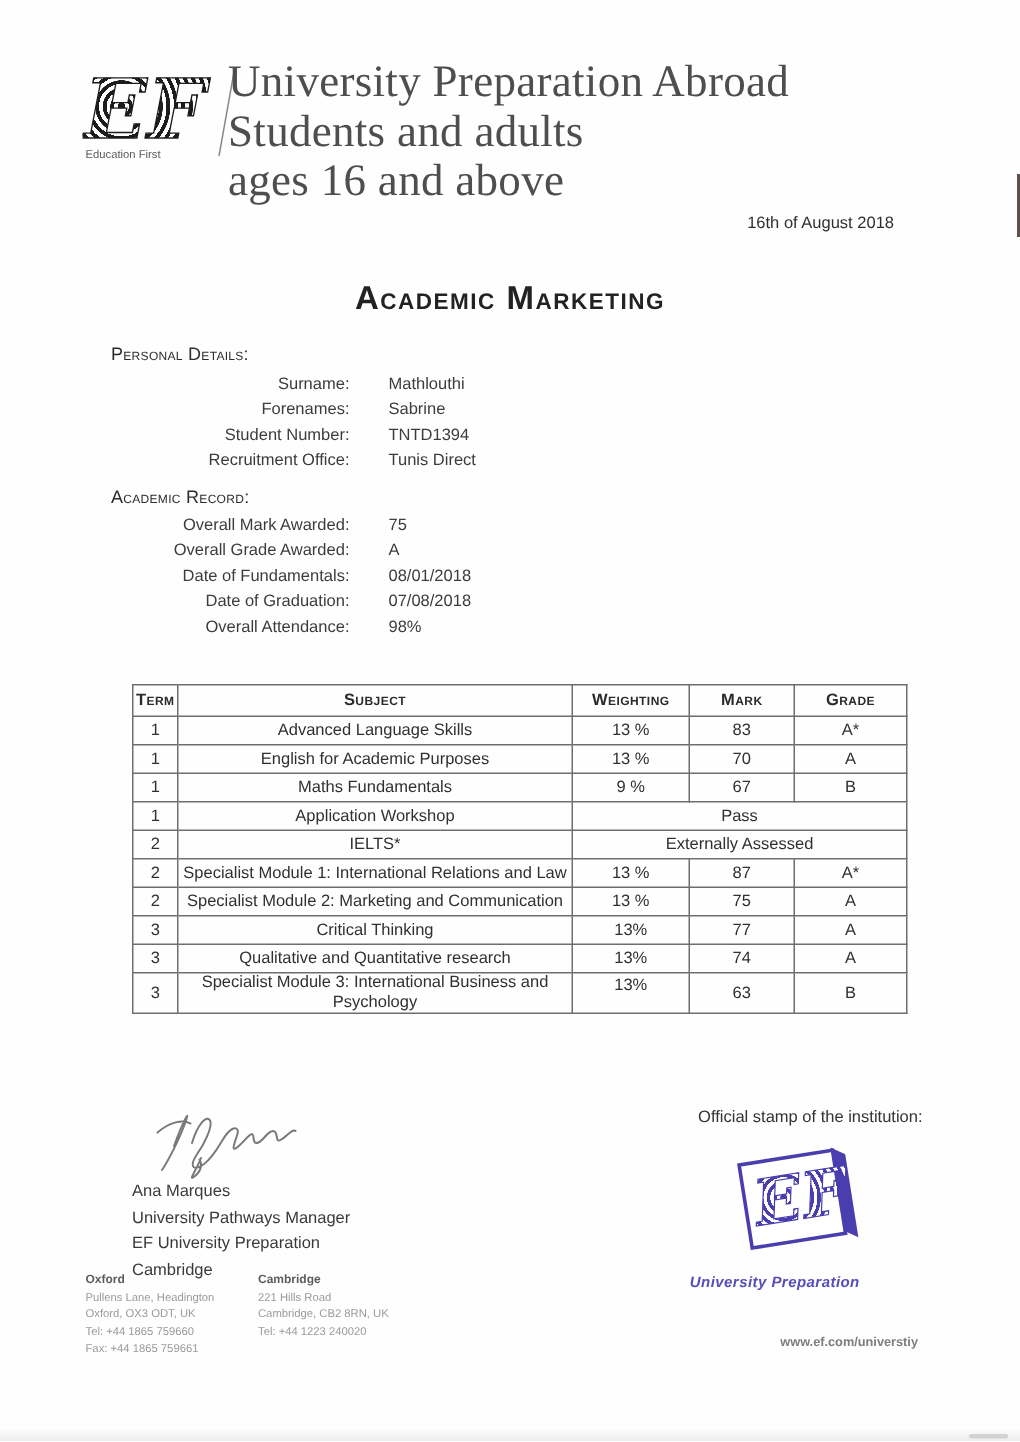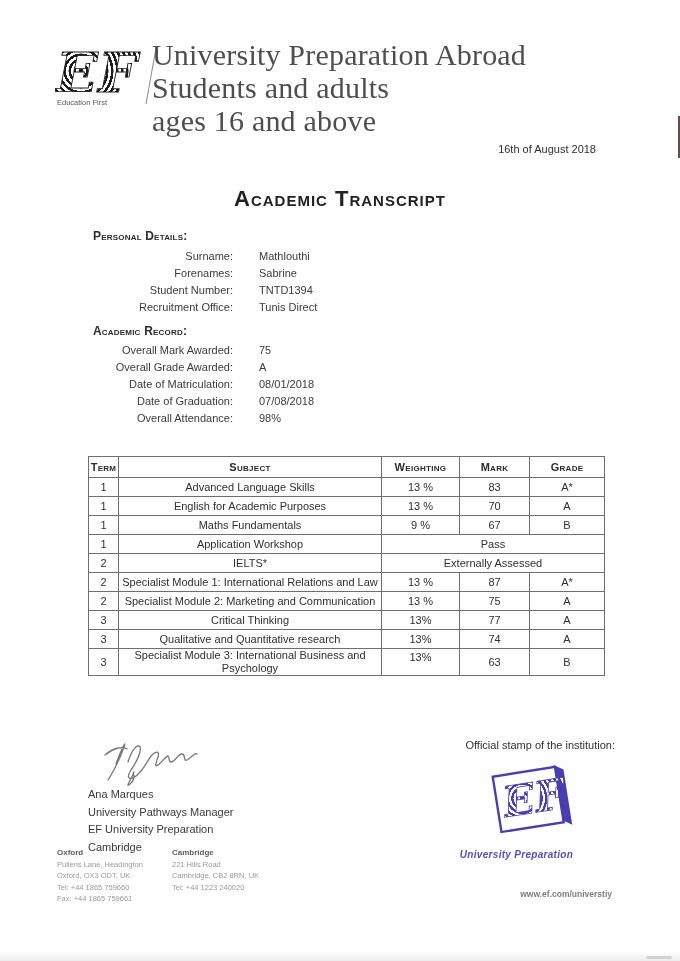--- a/index.html
+++ b/index.html
@@ -17,21 +17,21 @@
   }
   .doc-date{position:absolute;right:84px;top:143px;font-size:11px;color:#2f2f2f;}
   .edge-artifact{position:absolute;right:0;top:116px;width:2px;height:42px;background:#43322e;opacity:.85;}
   
   .doc-title{
     position:absolute;left:0;top:186px;width:100%;text-align:center;
     font-variant:small-caps;font-weight:700;font-size:22px;letter-spacing:1px;color:#222;
   }
   
   .sec-head{
-    position:absolute;left:93px;font-variant:small-caps;font-weight:700;
+    position:absolute;left:74px;font-variant:small-caps;font-weight:400;
     font-size:12px;color:#2c2c2c;letter-spacing:.2px;
   }
   .kv-block{position:absolute;left:88px;font-size:11px;color:#3c3c3c;}
   .kv-row{display:flex;height:17px;align-items:flex-end;}
   .kv-label{width:145px;text-align:right;}
   .kv-value{margin-left:26px;white-space:nowrap;}
   
   table.results{
     position:absolute;left:88px;top:456px;width:516px;
     border-collapse:collapse;font-size:11px;color:#303030;table-layout:fixed;
@@ -93,21 +93,21 @@
 
   <div class="hdr-title">
     <div>University Preparation Abroad</div>
     <div>Students and adults</div>
     <div>ages 16 and above</div>
   </div>
 
   <div class="doc-date">16th of August 2018</div>
   <div class="edge-artifact"></div>
 
-  <div class="doc-title">Academic Transcript</div>
+  <div class="doc-title">Academic Marketing</div>
 
   <div class="sec-head" style="top:229px;">Personal Details:</div>
   <div class="kv-block" style="top:245px;">
     <div class="kv-row">
       <span class="kv-label">Surname:</span>
       <span class="kv-value">Mathlouthi</span>
     </div>
     <div class="kv-row">
       <span class="kv-label">Forenames:</span>
       <span class="kv-value">Sabrine</span>
@@ -126,21 +126,21 @@
   <div class="kv-block" style="top:339px;">
     <div class="kv-row">
       <span class="kv-label">Overall Mark Awarded:</span>
       <span class="kv-value">75</span>
     </div>
     <div class="kv-row">
       <span class="kv-label">Overall Grade Awarded:</span>
       <span class="kv-value">A</span>
     </div>
     <div class="kv-row">
-      <span class="kv-label">Date of Matriculation:</span>
+      <span class="kv-label">Date of Fundamentals:</span>
       <span class="kv-value">08/01/2018</span>
     </div>
     <div class="kv-row">
       <span class="kv-label">Date of Graduation:</span>
       <span class="kv-value">07/08/2018</span>
     </div>
     <div class="kv-row">
       <span class="kv-label">Overall Attendance:</span>
       <span class="kv-value">98%</span>
     </div>

